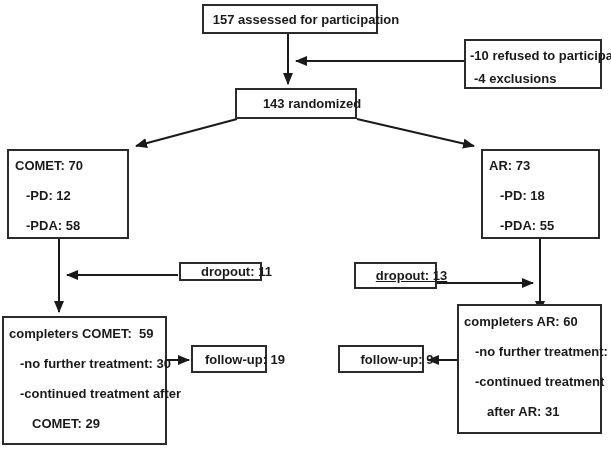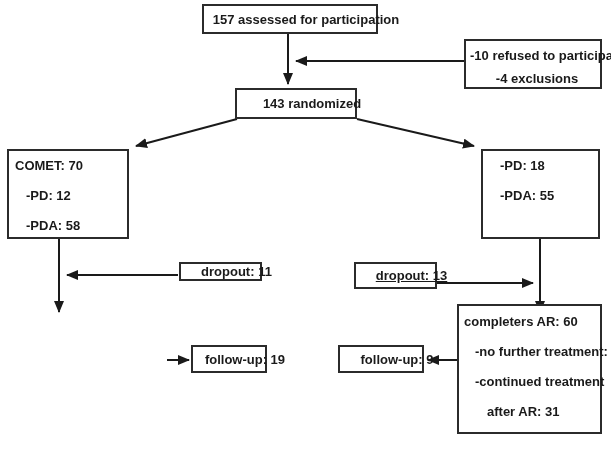--- a/index.html
+++ b/index.html
@@ -29,21 +29,21 @@
     text-align: right;
     padding-left: 32px;
   }
   .node .line {
     display: block;
     white-space: pre;
   }
   
   .node.exclusions { padding: 3px 0 0 4px; }
   .node.exclusions .l1 { line-height: 23px; }
-  .node.exclusions .l2 { line-height: 23px; padding-left: 4px; text-align: center; }
+  .node.exclusions .l2 { line-height: 23px; padding-left: 4px; }
   
   .node.arm { padding: 0 0 8px 6px; }
   .node.arm .line { line-height: 30px; }
   .node.arm .indent1 { padding-left: 11px; }
   
   .node.completers { padding: 1px 0 0 5px; }
   .node.completers .line { line-height: 30px; }
   .node.completers .indent1 { padding-left: 11px; }
   .node.completers .indent2 { padding-left: 23px; }
   svg.arrows {
@@ -101,32 +101,39 @@
     <span class="line">143 randomized</span>
   </div>
 
   <div class="node arm" style="left:7px; top:149px; width:122px; height:90px;">
     <span class="line">COMET: 70</span>
     <span class="line indent1">-PD: 12</span>
     <span class="line indent1">-PDA: 58</span>
   </div>
 
   <div class="node arm" style="left:481px; top:149px; width:119px; height:90px;">
+    <span class="line">AR: 73</span>
     <span class="line indent1">-PD: 18</span>
     <span class="line indent1">-PDA: 55</span>
   </div>
 
   <div class="node center" style="left:179px; top:262px; width:83px; height:19px;">
     <span class="line">dropout: 11</span>
   </div>
 
   <div class="node center" style="left:354px; top:262px; width:83px; height:27px;text-decoration:underline;">
     <span class="line">dropout: 13</span>
   </div>
 
+  <div class="node completers" style="left:2px; top:316px; width:165px; height:129px;">
+    <span class="line">completers COMET:  59</span>
+    <span class="line indent1">-no further treatment: 30</span>
+    <span class="line indent1">-continued treatment after</span>
+    <span class="line indent2">COMET: 29</span>
+  </div>
 
   <div class="node center" style="left:191px; top:345px; width:76px; height:28px;">
     <span class="line">follow-up: 19</span>
   </div>
 
   <div class="node center" style="left:338px; top:345px; width:86px; height:28px;">
     <span class="line">follow-up: 9</span>
   </div>
 
   <div class="node completers" style="left:457px; top:304px; width:145px; height:130px;">

